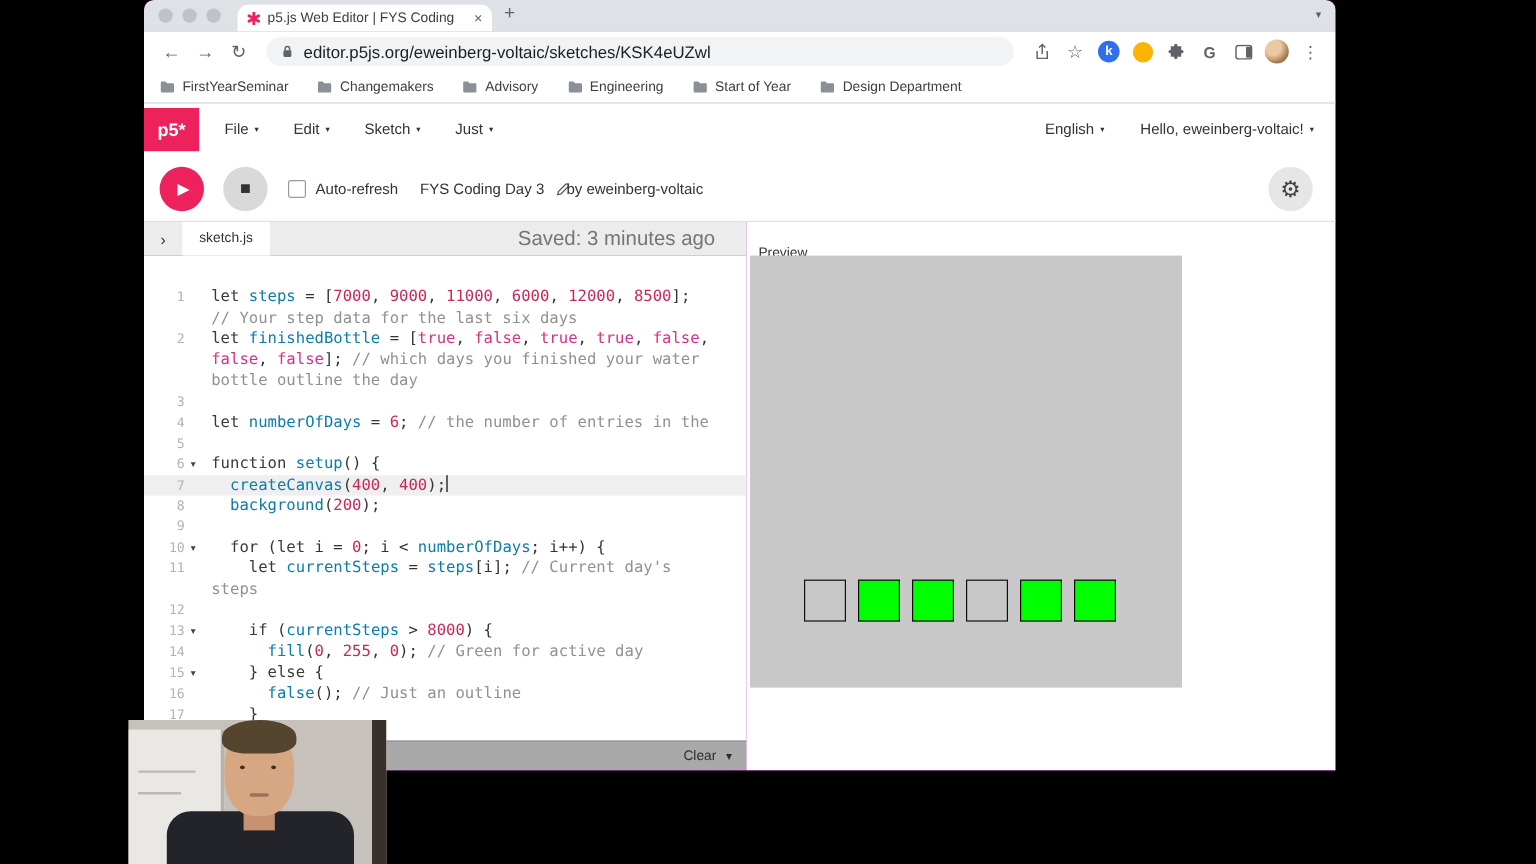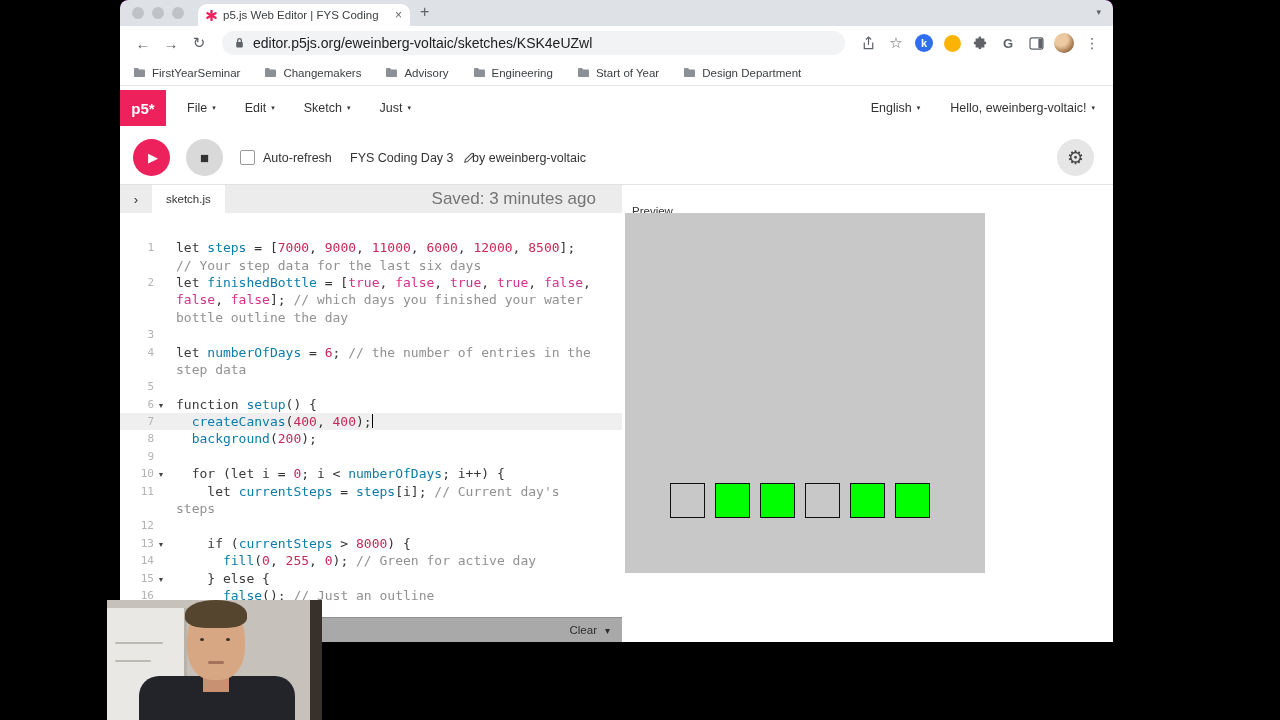--- a/index.html
+++ b/index.html
@@ -344,25 +344,20 @@
             <span class="ln">3</span>
             <span class="fold"></span>
             <span class="ct"></span>
           </div>
           <div class="crow">
             <span class="ln">4</span>
             <span class="fold"></span>
             <span class="ct"><span class="tok-k">let</span><span class="tok-p"> </span><span class="tok-v">numberOfDays</span><span class="tok-p"> = </span><span class="tok-n">6</span><span class="tok-p">; </span><span class="tok-c">// the number of entries in the</span></span>
           </div>
           <div class="crow">
-            <span class="ln"></span>
-            <span class="fold"></span>
-            <span class="ct"><span class="tok-c">step data</span></span>
-          </div>
-          <div class="crow">
             <span class="ln">5</span>
             <span class="fold"></span>
             <span class="ct"></span>
           </div>
           <div class="crow">
             <span class="ln">6</span>
             <span class="fold">▼</span>
             <span class="ct"><span class="tok-k">function</span><span class="tok-p"> </span><span class="tok-v">setup</span><span class="tok-p">() {</span></span>
           </div>
           <div class="crow hl">

